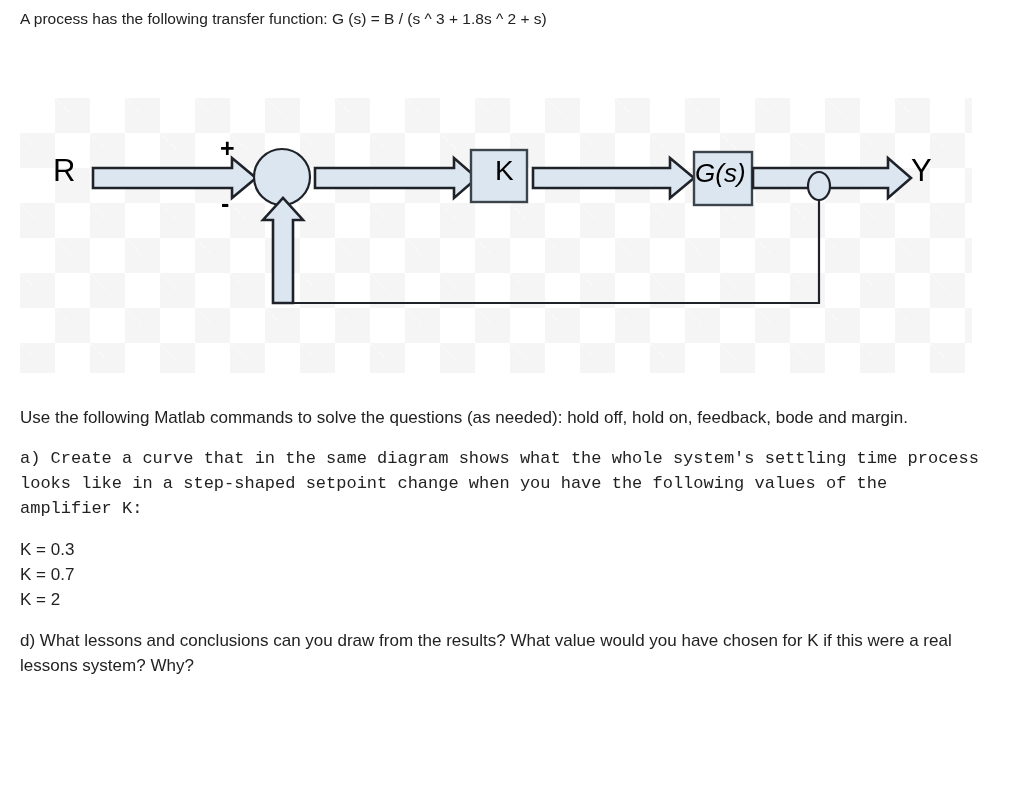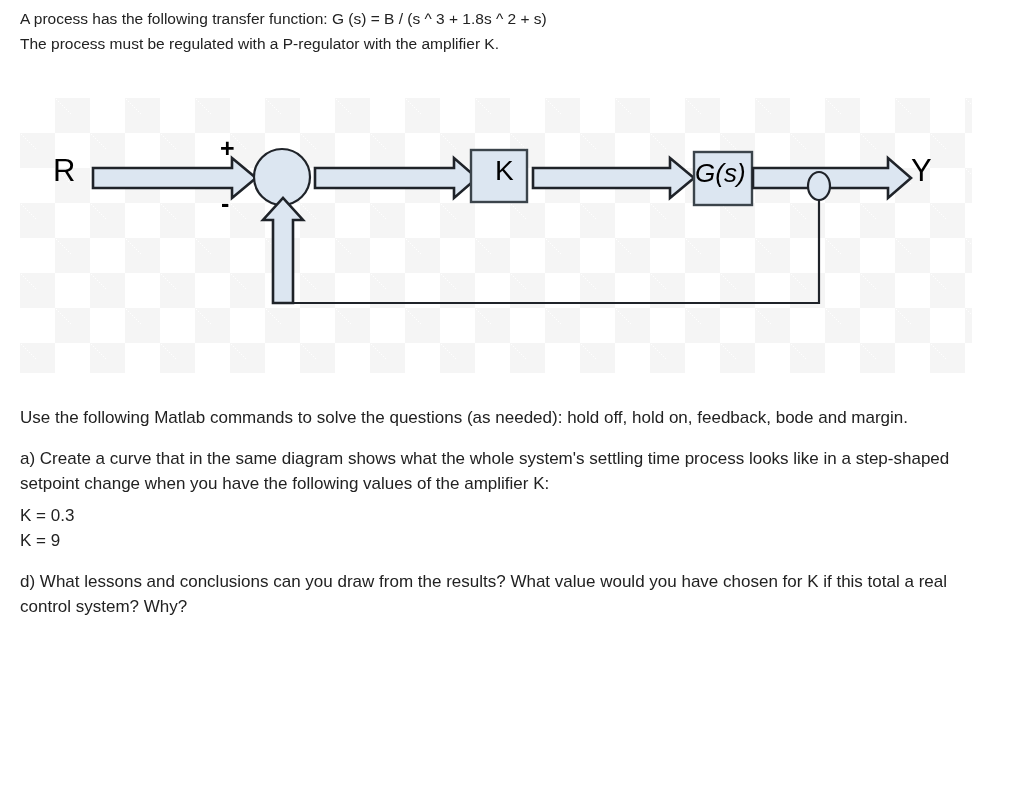--- a/index.html
+++ b/index.html
@@ -77,32 +77,31 @@
   .body-text {
     position: absolute;
     left: 20px;
     top: 405px;
     width: 960px;
     font-size: 17px;
     line-height: 25px;
     color: #222222;
   }
   .para { margin: 0 0 16px 0; }
-  .para.tight { margin-bottom: 7px; }
+  .para.tight { margin-bottom: 16px; font-family: Liberation Mono, monospace; }
   .para.klist { margin-bottom: 16px; }
   .para .line { display: block; }
 </style>
 </head>
 <body>
 
 <div class="page">
 
   <div class="intro">
     <div class="line">A process has the following transfer function: G (s) = B / (s ^ 3 + 1.8s ^ 2 + s)</div>
-    <div class="line">The process must be regulated with a P-regulator with the amplifier K.</div>
   </div>
 
   <div class="diagram-wrap">
     <div class="checker"></div>
 
     <svg class="diagram-svg" width="952" height="275" viewBox="0 0 952 275">
       <defs>
         <style>
           .blk { fill: #dce6f1; stroke: #3b444b; stroke-width: 2.4; }
           .arw { fill: #dce6f1; stroke: #1f2329; stroke-width: 2.6; stroke-linejoin: miter; }
@@ -142,21 +141,22 @@
 
   <div class="body-text">
 
     <p class="para">Use the following Matlab commands to solve the questions (as needed): hold off, hold on, feedback, bode and margin.</p>
 
 
     <p class="para tight">a) Create a curve that in the same diagram shows what the whole system's settling time process looks like in a step-shaped setpoint change when you have the following values of the amplifier K:</p>
 
     <p class="para klist">
       <span class="line">K = 0.3</span>
-      <span class="line">K = 9</span>
+      <span class="line">K = 0.7</span>
+      <span class="line">K = 2</span>
     </p>
 
 
 
-    <p class="para">d) What lessons and conclusions can you draw from the results? What value would you have chosen for K if this total a real control system? Why?</p>
+    <p class="para">d) What lessons and conclusions can you draw from the results? What value would you have chosen for K if this were a real lessons system? Why?</p>
   </div>
 
 </div>
 
 </body></html>

